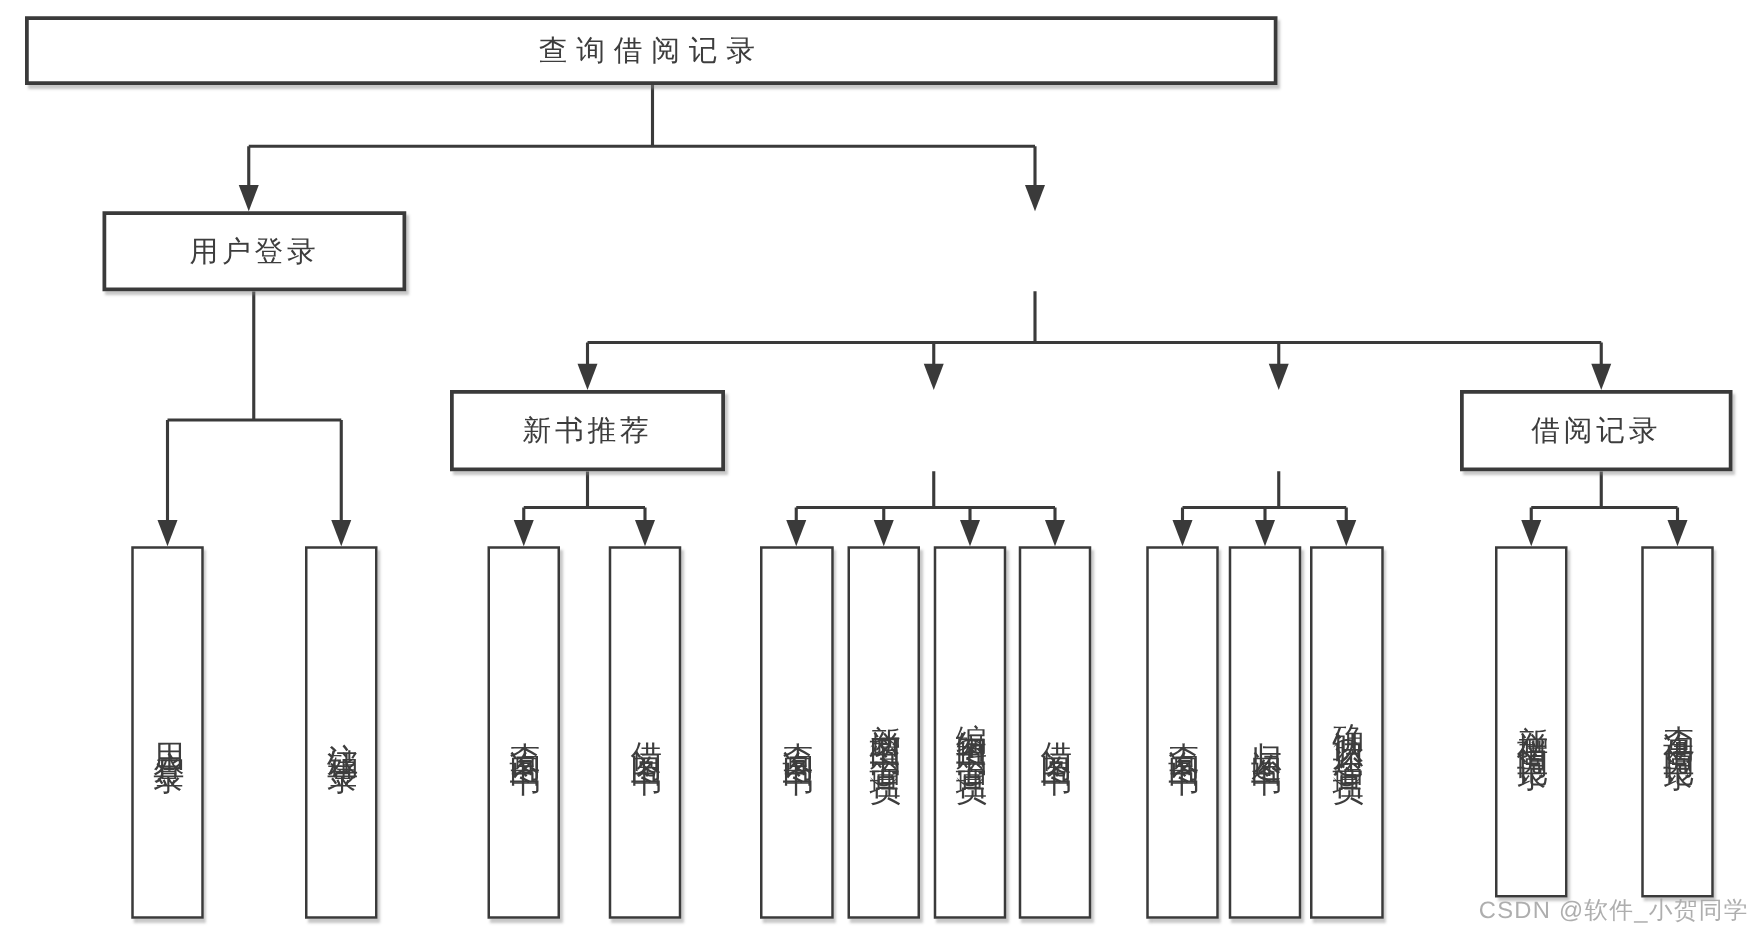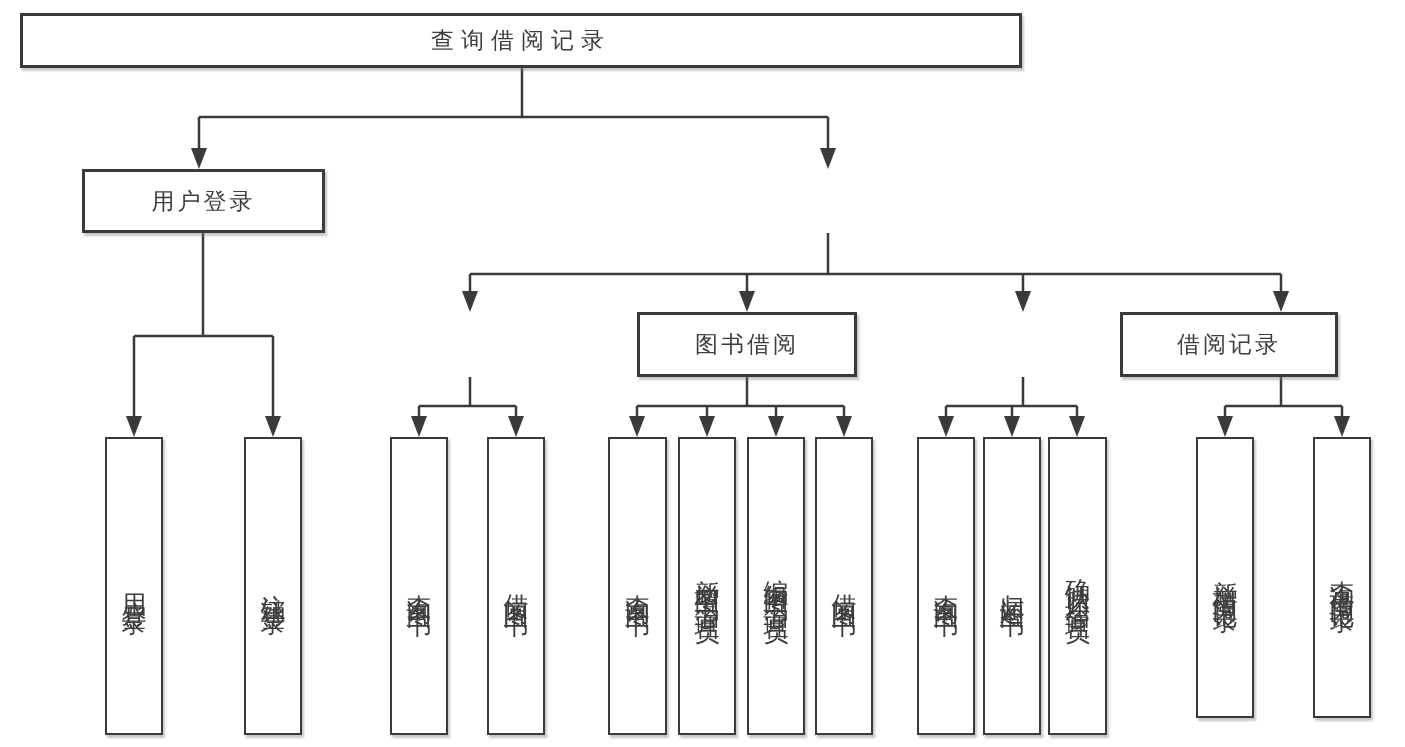--- a/index.html
+++ b/index.html
@@ -123,22 +123,22 @@
       <polygon points="1069,416 1085,416 1077,437"></polygon>
       <polygon points="1217,416 1233,416 1225,437"></polygon>
       <polygon points="1334,416 1350,416 1342,437"></polygon>
     </g>
   </svg>
 
   <div class="hbox root" style="left:20px; top:13px; width:1002px; height:55px;">查询借阅记录</div>
 
   <div class="hbox" style="left:82px; top:169px; width:243px; height:64px;">用户登录</div>
 
-  <div class="hbox" style="left:637px; top:312px; width:220px; height:65px;">图书借阅</div>
-  <div class="hbox" style="left:1120px; top:312px; width:218px; height:65px;">借阅记录</div>
+  <div class="hbox" style="left:360px; top:312px; width:220px; height:65px;">新书推荐</div>
+  <div class="hbox" style="left:1168px; top:312px; width:218px; height:65px;">借阅记录</div>
 
   <div class="vbox" style="left:105px; top:437px; width:58px; height:298px;">
     <span>用户登录</span>
   </div>
   <div class="vbox" style="left:244px; top:437px; width:58px; height:298px;">
     <span>注销登录</span>
   </div>
 
   <div class="vbox" style="left:390px; top:437px; width:58px; height:298px;">
     <span>查询图书</span>
@@ -170,14 +170,15 @@
     <span>确认归还（管理员）</span>
   </div>
 
   <div class="vbox" style="left:1196px; top:437px; width:58px; height:281px;">
     <span>新增借阅记录</span>
   </div>
   <div class="vbox" style="left:1313px; top:437px; width:58px; height:281px;">
     <span>查询借阅记录</span>
   </div>
 
+  <div class="watermark">CSDN @软件_小贺同学</div>
 
 </div>
 
 </body></html>

